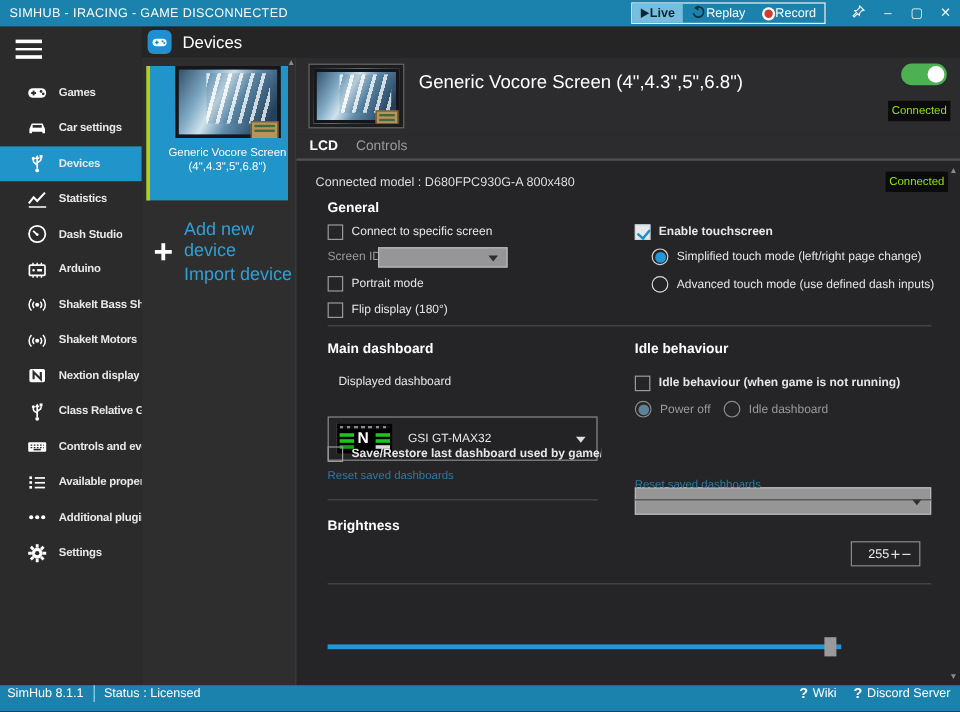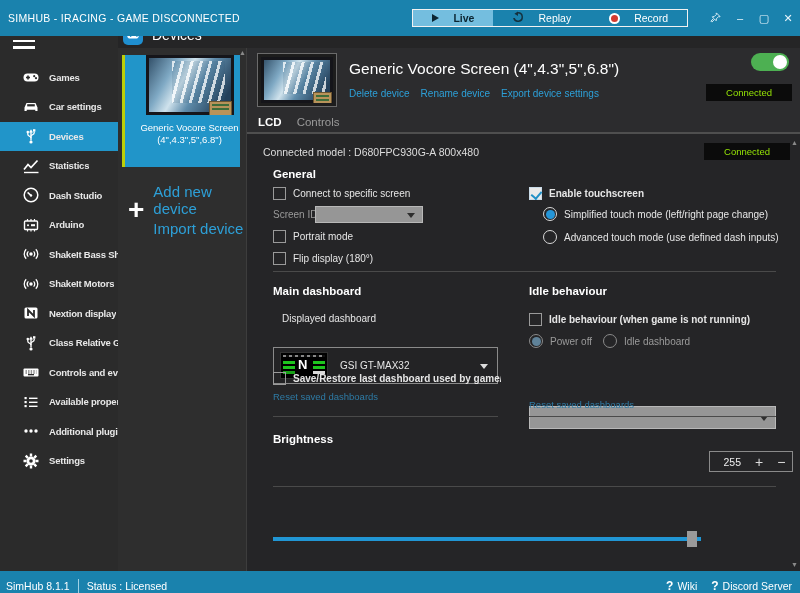--- a/index.html
+++ b/index.html
@@ -3,33 +3,33 @@
 <meta charset="utf-8">
 <style>
   * { box-sizing: border-box; margin: 0; padding: 0; }
   html,body { width:800px; height:593px; overflow:hidden; }
   body {
     font-family:"Liberation Sans","DejaVu Sans",sans-serif;
     background:#252527; color:#e8e8e8; position:relative;
     -webkit-font-smoothing:antialiased;
   }
   
-  .titlebar{position:absolute;top:0;left:0;right:0;height:36px;background:#1a82ad;display:flex;align-items:center;z-index:30;}
+  .titlebar{position:absolute;top:0;left:0;right:0;height:22px;background:#1a82ad;display:flex;align-items:center;z-index:30;}
   .titlebar .title{font-size:10.5px;color:#fff;padding-left:8px;letter-spacing:.3px;}
   .tb-right{margin-left:auto;display:flex;align-items:center;height:100%;}
   .lrr-group{display:flex;border:1px solid #f2f2f2;height:18px;margin-right:14px;}
-  .lrr-seg{display:flex;align-items:center;gap:14px;padding:0 19px;font-size:10.5px;color:#fff;cursor:default;}
+  .lrr-seg{display:flex;align-items:center;gap:0;padding:0 7px;font-size:10.5px;color:#fff;cursor:default;}
   .lrr-seg.active{background:#74bedf;color:#0b2532;font-weight:bold;}
   .play-tri{width:0;height:0;border-left:7px solid #0b2532;border-top:4.5px solid transparent;border-bottom:4.5px solid transparent;}
   .rec-dot{width:11px;height:11px;border-radius:50%;background:#fff;display:flex;align-items:center;justify-content:center;}
   .rec-dot i{display:block;width:7px;height:7px;border-radius:50%;background:#d43a2f;}
   .pin{width:26px;text-align:center;color:#eaf6fc;font-size:11px;}
   .winbtn{width:24px;text-align:center;color:#eaf6fc;font-size:11px;line-height:22px;}
   
-  .statusbar{position:absolute;left:0;right:0;bottom:0;height:22px;background:#1a82ad;display:flex;align-items:flex-end;font-size:10.5px;color:#fff;z-index:30;}
+  .statusbar{position:absolute;left:0;right:0;bottom:0;height:22px;background:#1a82ad;display:flex;align-items:flex-start;font-size:10.5px;color:#fff;z-index:30;}
   .statusbar .sep{width:1px;height:14px;background:#9fd2e6;margin:0 8px;}
   .statusbar .lft{display:flex;align-items:center;padding-left:6px;}
   .statusbar .rgt{margin-left:auto;display:flex;align-items:center;gap:14px;padding-right:8px;}
   .qm{font-weight:bold;font-size:12px;margin-right:4px;}
   .helplink{display:flex;align-items:center;}
   
   .sidebar{position:absolute;top:22px;left:0;width:118px;bottom:22px;background:#2b2b2b;z-index:20;}
   .hamburger{margin:11px 0 0 13px;width:22px;cursor:pointer;}
   .hamburger i{display:block;height:2.5px;background:#fff;margin-bottom:4px;}
   .side-items{margin-top:14px;}
@@ -61,21 +61,21 @@
   
   .panel{position:absolute;top:26px;left:128px;right:0;bottom:0;background:#252527;border-left:1px solid #3d3d3d;}
   .dev-header{position:relative;height:64px;background:#2c2c2e;}
   .dev-thumb{position:absolute;left:10px;top:5px;width:80px;height:54px;border:1px solid #6b6b6b;background:#1d1d1d;padding:3px;}
   .dev-thumb .vp{position:relative;width:100%;height:100%;}
   .dev-title{position:absolute;left:102px;top:12px;font-size:15.5px;color:#fff;white-space:nowrap;}
   .dev-links{position:absolute;left:102px;top:40px;display:flex;gap:11px;}
   .dev-links span{font-size:10px;color:#2da0d8;cursor:pointer;white-space:nowrap;}
   .toggle{position:absolute;right:11px;top:5px;width:38px;height:18px;border-radius:9px;background:#4db052;cursor:pointer;}
   .toggle .knob{position:absolute;right:2px;top:2px;width:14px;height:14px;border-radius:50%;background:#fff;}
-  .badge{background:#0b0b0b;color:#94e206;font-size:9.5px;padding:3px 20px;white-space:nowrap;}
+  .badge{background:#0b0b0b;color:#94e206;font-size:9.5px;padding:3px 3px;white-space:nowrap;}
   .badge.hdr{position:absolute;right:8px;top:36px;}
   .tabbar{height:22px;background:#2c2c2e;border-bottom:2px solid #4f4f4f;display:flex;align-items:center;gap:15px;padding-left:11px;}
   .tab{font-size:11.5px;color:#9a9a9a;cursor:pointer;}
   .tab.active{color:#fff;font-weight:bold;}
   .content{position:absolute;top:88px;left:0;right:0;bottom:0;overflow:hidden;font-size:10px;}
   .abs{position:absolute;}
   .sect-title{font-weight:bold;font-size:11.5px;color:#fff;}
   .lbl10{font-size:10px;color:#e6e6e6;white-space:nowrap;}
   .divider{height:1px;background:#4a4a4a;}
   
@@ -98,21 +98,21 @@
   .dash-thumb .n{position:absolute;left:17px;top:4px;color:#fff;font-weight:bold;font-size:13px;}
   .dash-thumb .g1,.dash-thumb .g2{position:absolute;width:12px;height:3px;background:#1ec41e;}
   .dash-thumb .g1{left:2px;top:8px;box-shadow:0 5px 0 #1ec41e,0 10px 0 #17a017;}
   .dash-thumb .g2{right:2px;top:8px;box-shadow:0 5px 0 #1ec41e,0 10px 0 #d9d9d9;}
   .dash-thumb .strip{position:absolute;left:2px;top:2px;right:2px;height:2px;background:repeating-linear-gradient(90deg,#888 0 3px,#111 3px 6px);}
   .reset-link{font-size:9.5px;color:#2e7ba5;cursor:pointer;}
   
   .slider{position:relative;height:16px;}
   .slider .track{position:absolute;left:0;right:0;top:6px;height:4px;background:#2196d4;}
   .slider .handle{position:absolute;top:0;width:10px;height:16px;background:#9a9a9a;cursor:pointer;}
-  .stepper{display:flex;align-items:center;border:1px solid #8a8a8a;height:21px;padding:0 7px;gap:14px;}
+  .stepper{display:flex;align-items:center;border:1px solid #8a8a8a;height:21px;padding:0 7px;gap:1px;}
   .stepper .val{font-size:10.5px;color:#eee;min-width:24px;text-align:right;}
   .stepper .pm{font-size:14px;color:#ddd;cursor:pointer;line-height:1;}
   .scroll-up{position:absolute;top:3px;right:2px;font-size:7px;color:#8a8a8a;}
   .scroll-dn{position:absolute;bottom:3px;right:2px;font-size:7px;color:#8a8a8a;}
   .clip{overflow:hidden;}
 </style>
 </head>
 <body>
 
 <div class="titlebar">
@@ -360,25 +360,20 @@
               <div class="streak"></div>
               <div class="frame"></div>
               <div class="pcb">
                 <i></i>
                 <i></i>
               </div>
             </div>
           </div>
       </div>
       <div class="dev-title">Generic Vocore Screen (4",4.3",5",6.8")</div>
-      <div class="dev-links">
-        <span>Delete device</span>
-        <span>Rename device</span>
-        <span>Export device settings</span>
-      </div>
       <div class="toggle">
           <span class="knob"></span>
         </div>
       <span class="badge hdr">Connected</span>
     </div>
     <div class="tabbar">
       <span class="tab active">LCD</span>
       <span class="tab">Controls</span>
     </div>
 

